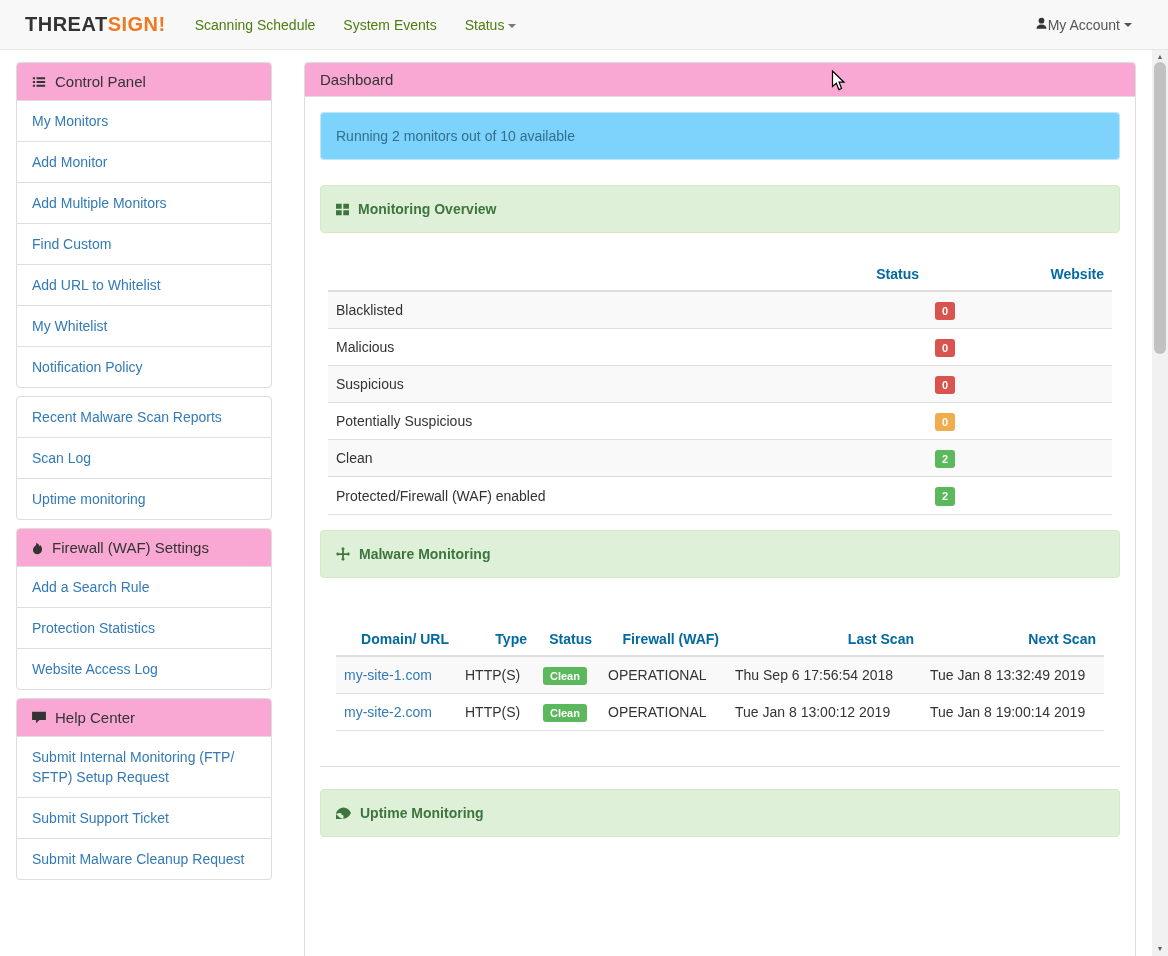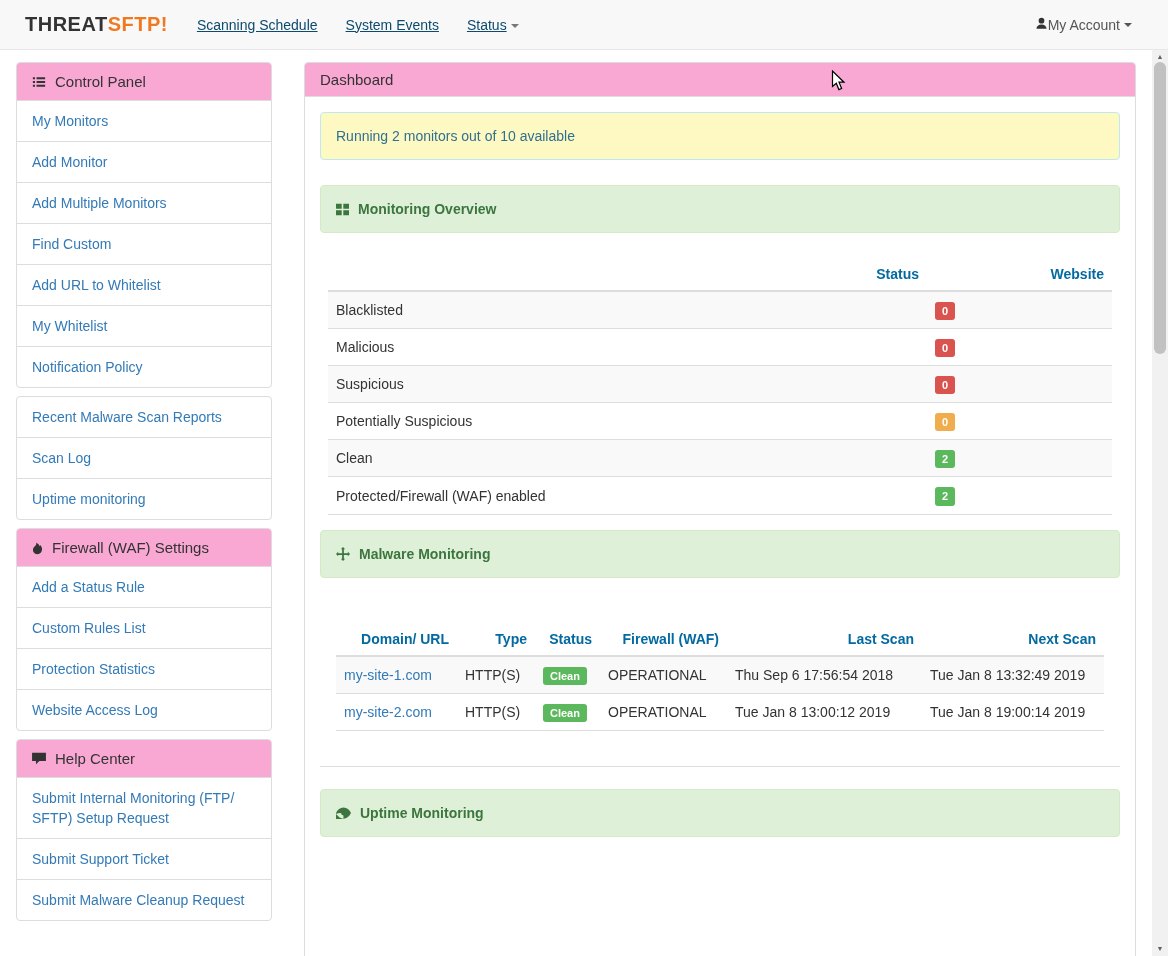--- a/index.html
+++ b/index.html
@@ -15,21 +15,21 @@
   a { text-decoration: none; }
 
   
   .navbar {
     height: 50px; background: #f8f8f8; border-bottom: 1px solid #e7e7e7;
     display: flex; align-items: center; padding: 0 10px;
   }
   .brand { font-size: 20px; font-weight: bold; padding: 0 15px; letter-spacing: .5px; cursor: pointer; white-space: nowrap; }
   .brand .b1 { color: #333; }
   .brand .b2 { color: #f0781e; }
-  .nav-link { color: #0c4a6e; padding: 15px 14px; cursor: pointer; text-decoration: underline; }
+  .nav-link { color: #4d7c0f; padding: 15px 14px; cursor: pointer; }
   .nav-right { margin-left: auto; color: #555; display: flex; align-items: center; padding-right: 26px; cursor: pointer; }
   .caret { display:inline-block; width:0; height:0; border-top:4px solid #777; border-left:4px solid transparent; border-right:4px solid transparent; margin-left:4px; vertical-align:middle; }
   .nav-right .caret { border-top-color:#555; }
 
   
   .content { display:flex; align-items:flex-start; padding: 12px 32px 0 16px; }
   .sidebar { width: 256px; flex:none; margin-right: 32px; }
   .main { width: 832px; flex:none; }
 
   
@@ -44,21 +44,21 @@
     cursor:pointer; line-height:20px;
   }
   .sidebar .list-item.first { border-top:none; }
 
   
   .main-panel { min-height: 930px; }
   .main-panel > .panel-heading { padding:8px 15px; }
   .panel-body { padding: 15px; }
 
   .alert-info {
-    background:#fef9c3; border:1px solid #bce8f1; color:#31708f;
+    background:#7dd3fc; border:1px solid #bce8f1; color:#31708f;
     padding:15px; border-radius:4px; margin-bottom:25px;
   }
 
   .section-heading {
     background:#dff0d8; border:1px solid #d6e9c6; color:#3c763e;
     font-weight:bold; padding:15px; border-radius:4px;
     display:flex; align-items:center; gap:9px; font-size:14px;text-align:right;
   }
   .section-heading .icon { display:inline-flex; color:#3c763e; }
 
@@ -101,21 +101,21 @@
   .scroll-down { bottom:1px; }
   .scroll-thumb { position:absolute; top:12px; left:2px; width:12px; height:292px; background:#c1c1c1; border-radius:6px; cursor:pointer; }
 
   
   .cursor { position:absolute; left:831px; top:70px; z-index:100; pointer-events:none; }
 </style>
 </head>
 <body>
 
 <div class="navbar">
-  <div class="brand"><span class="b1">THREAT</span><span class="b2">SFTP!</span></div>
+  <div class="brand"><span class="b1">THREAT</span><span class="b2">SIGN!</span></div>
   <a class="nav-link">Scanning Schedule</a>
   <a class="nav-link">System Events</a>
   <a class="nav-link"><span>Status</span><span class="caret"></span></a>
   <div class="nav-right">
     <span class="icon">
       <svg width="13" height="13" viewBox="0 0 16 16" fill="#333">
           <circle cx="8" cy="4.5" r="3.5"></circle>
           <path d="M8 9.2c-3.6 0-6.2 2.1-6.2 5.3h12.4c0-3.2-2.6-5.3-6.2-5.3z"></path>
         </svg>
     </span>
@@ -154,22 +154,21 @@
 
     <div class="panel">
       <div class="panel-heading">
         <span class="icon">
           <svg width="11" height="14" viewBox="0 0 14 16" fill="currentColor">
               <path d="M7 16c-3.2 0-5.8-2.2-5.8-5.4 0-2.4 1.6-3.9 2.7-5C5 4.5 5.7 3.2 5.4 1.2c2.5 1 3.9 2.8 4.2 4.7.4-.4.7-1 .8-1.8 1.6 1.4 2.4 3.2 2.4 5.3C12.8 13.1 10.2 16 7 16z"></path>
             </svg>
         </span>
         <span>Firewall (WAF) Settings</span>
       </div>
-      <a class="list-item first">Add a Status Rule</a>
-      <a class="list-item">Custom Rules List</a>
+      <a class="list-item first">Add a Search Rule</a>
       <a class="list-item">Protection Statistics</a>
       <a class="list-item">Website Access Log</a>
     </div>
 
     <div class="panel">
       <div class="panel-heading">
         <span class="icon">
           <svg width="14" height="13" viewBox="0 0 16 15" fill="currentColor">
               <path d="M0 1h16v9.5H8.5L4.5 14v-3.5H0z"></path>
             </svg>

